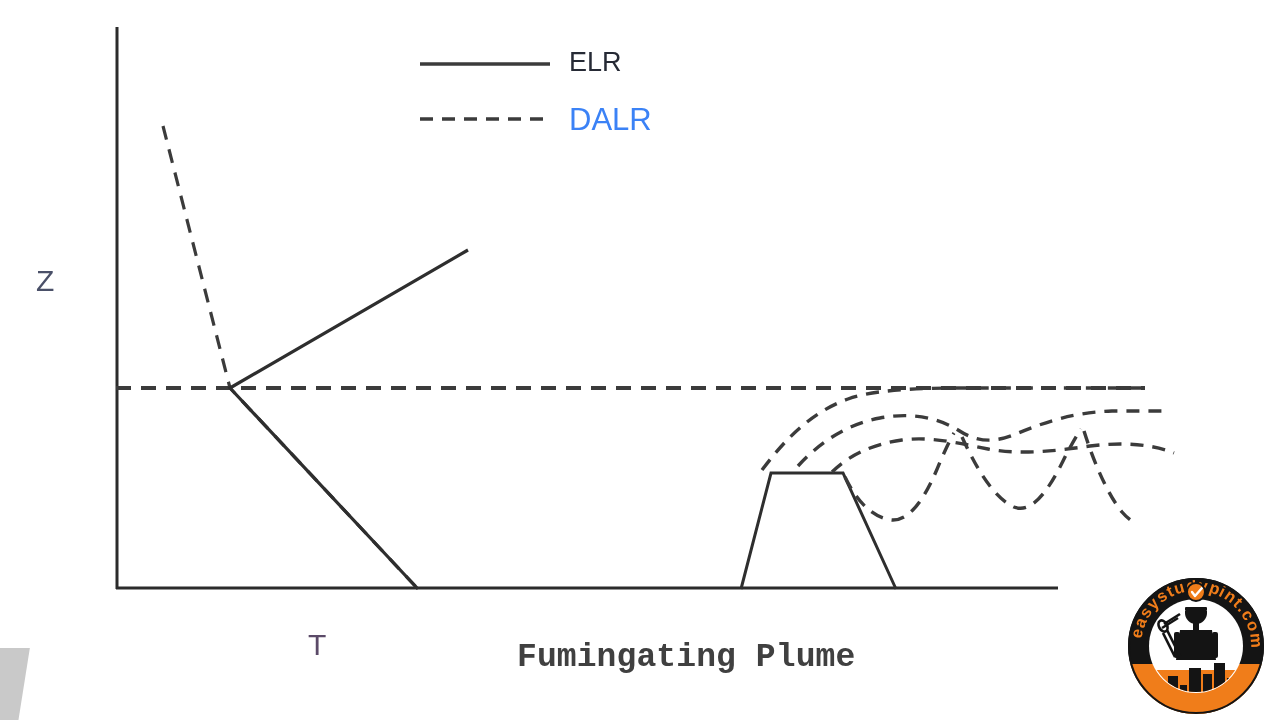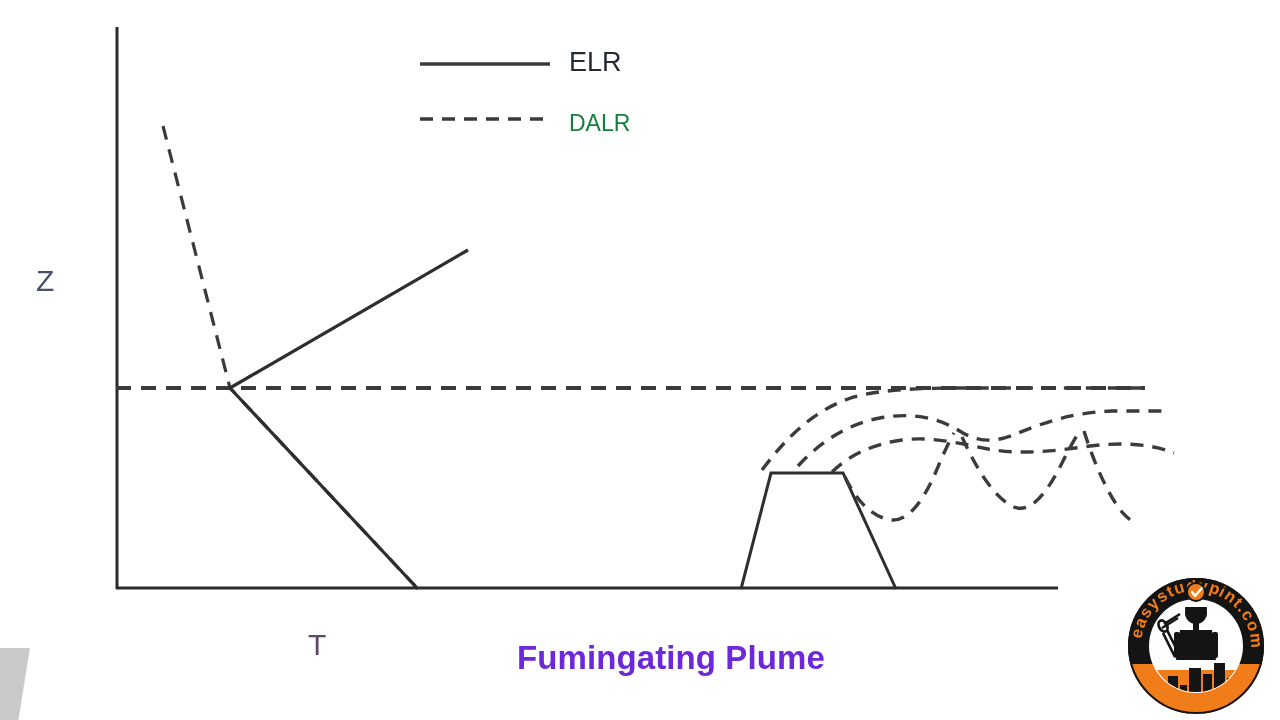--- a/index.html
+++ b/index.html
@@ -48,31 +48,31 @@
   }
   #legend-label-elr {
     left: 569px;
     top: 49px;
     font-size: 27px;
     color: #262a35;
   }
   #legend-label-dalr {
     left: 569px;
     top: 104px;
-    font-size: 23px;
-    color: #15803d;
-    margin-top: 8px;
+    font-size: 31px;
+    color: #3b82f6;
   }
   #chart-title {
     left: 517px;
     top: 641px;
     font-size: 33px;
     font-weight: bold;
-    color: #6d28d9;
+    color: #404040;
     letter-spacing: 0.1px;
+    font-family: Liberation Mono, monospace;
   }
   #corner-artifact {
     position: absolute;
     left: -18px;
     top: 648px;
     width: 42px;
     height: 74px;
     background: #c9c9c9;
     transform: skewX(-9deg);
   }

